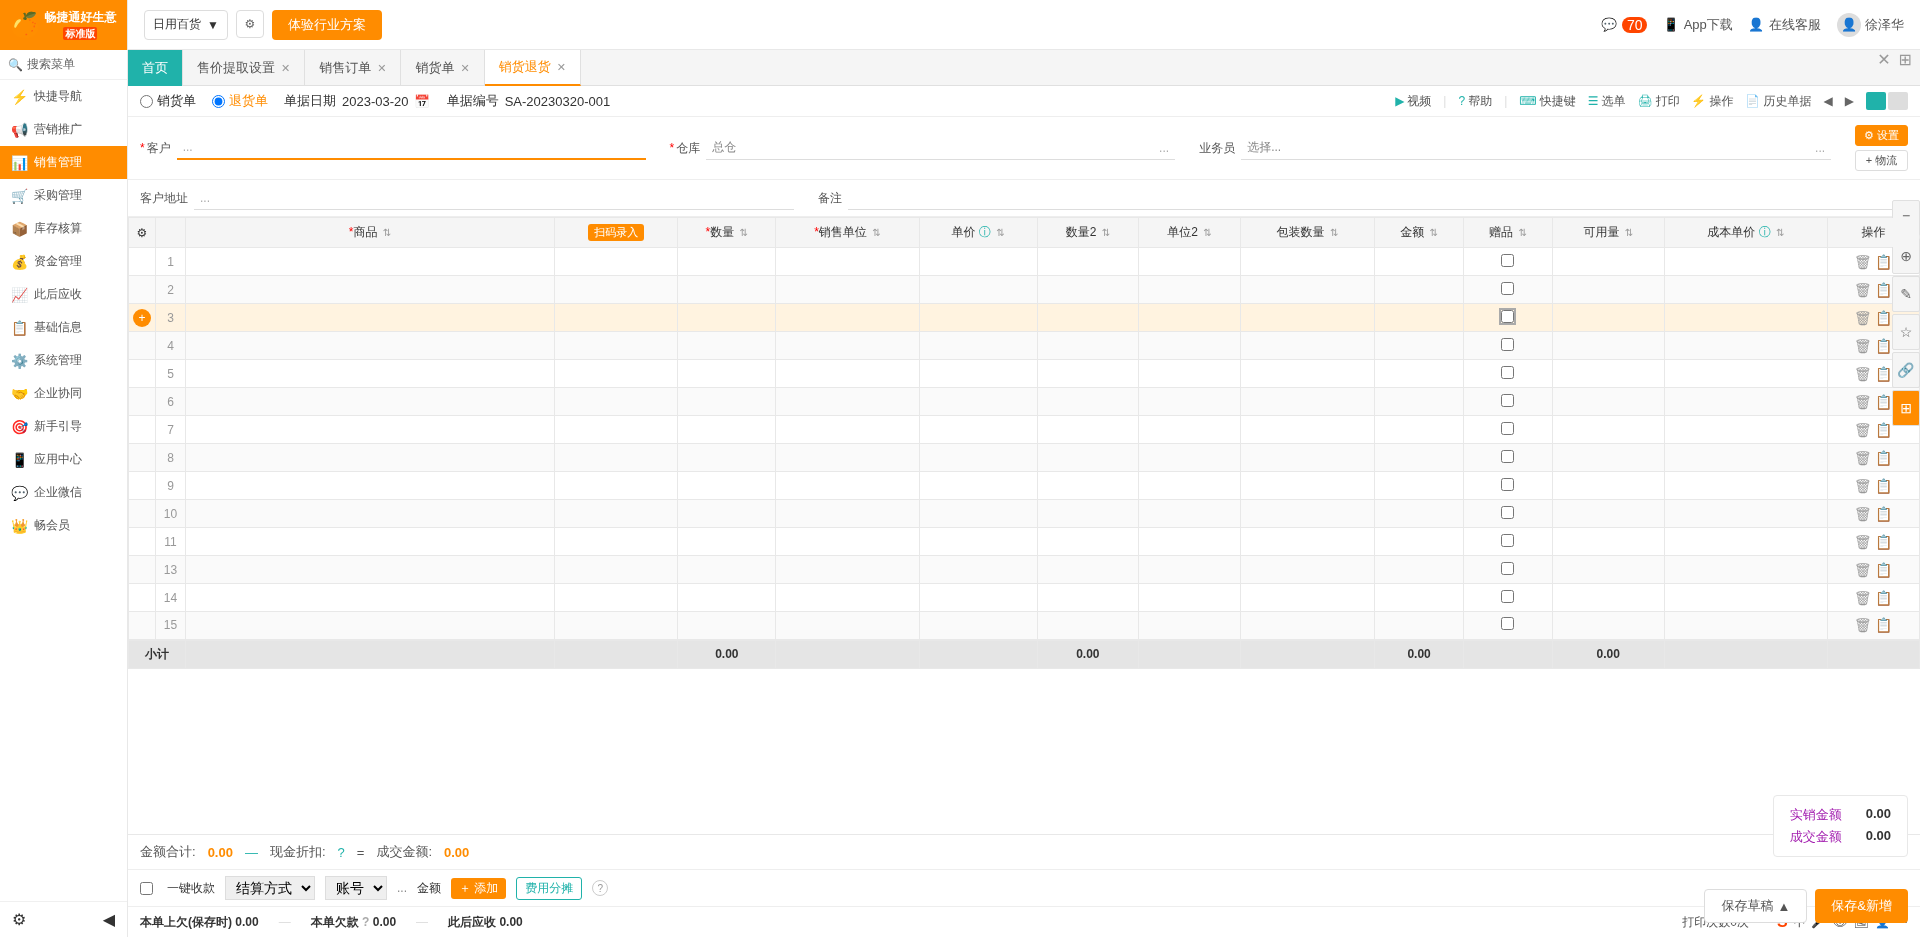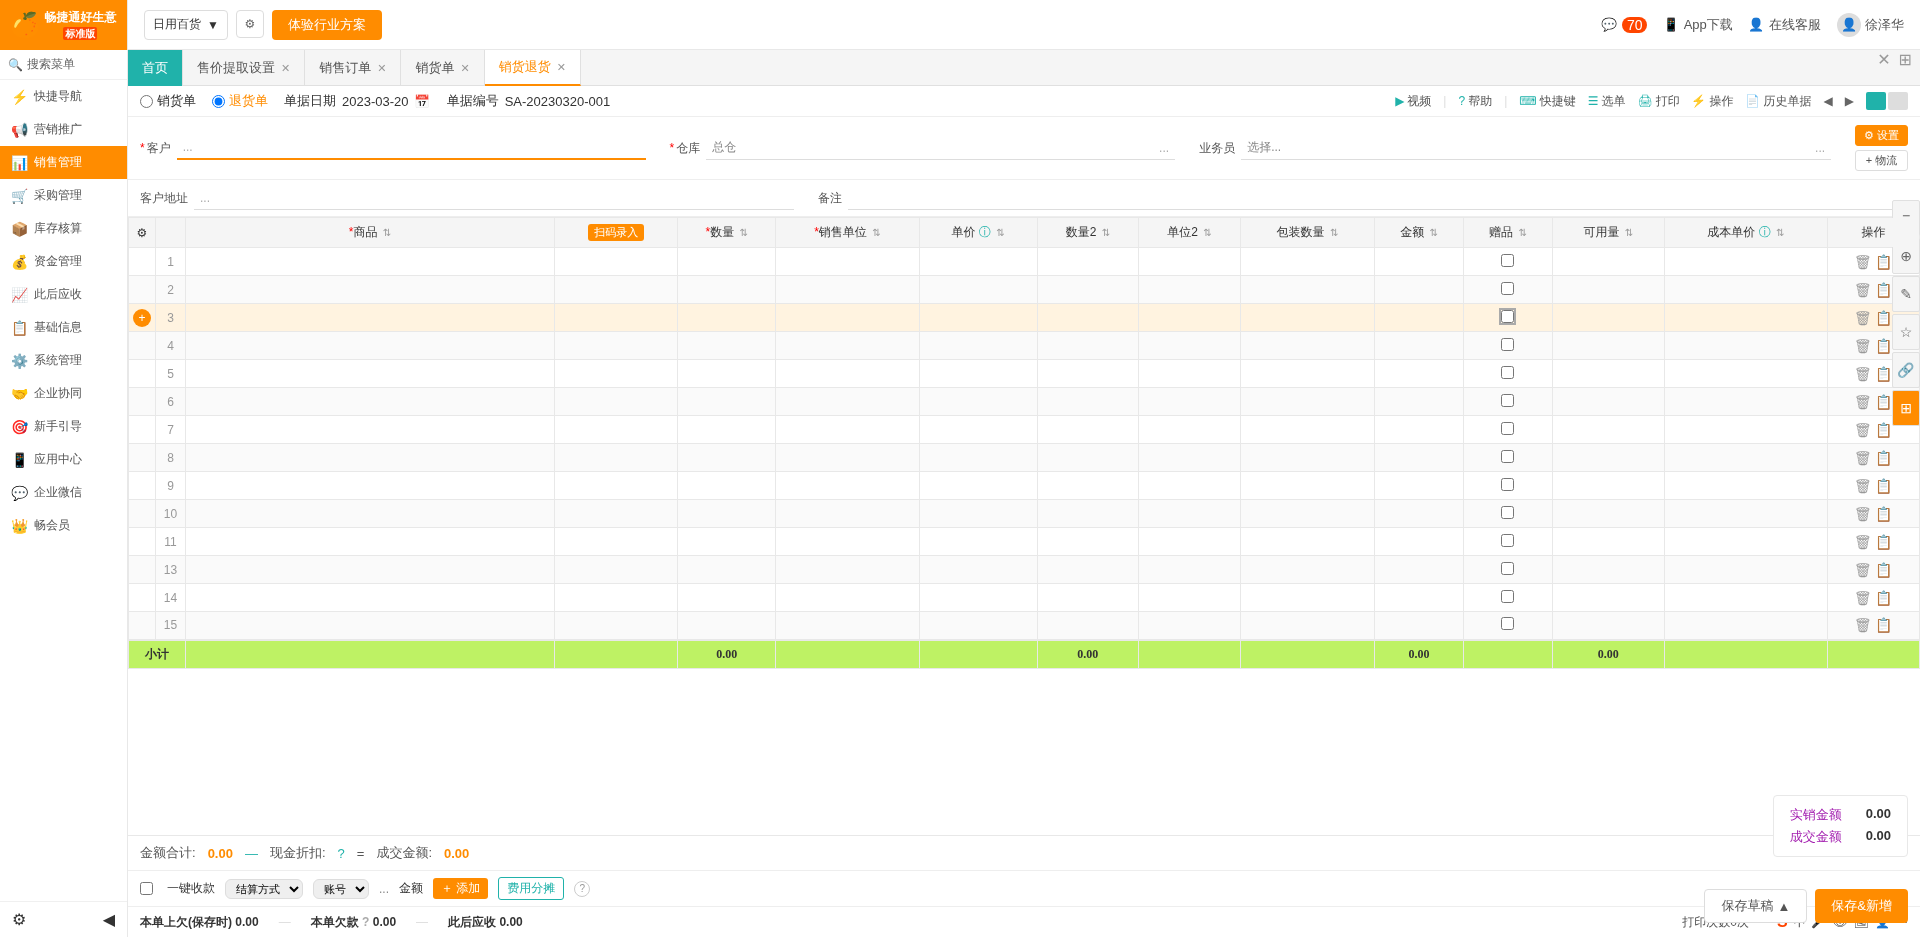--- a/index.html
+++ b/index.html
@@ -72,34 +72,34 @@
     .data-table th { background: #f5f5f5; border: 1px solid #e8e8e8; padding: 6px 4px; font-size: 12px; color: #333; font-weight: normal; text-align: center; position: sticky; top: 0; z-index: 2; white-space: nowrap; }
     .data-table td { border: 1px solid #e8e8e8; padding: 3px 4px; font-size: 12px; text-align: center; height: 28px; }
     .data-table tr:nth-child(even) { background: #fafafa; }
     .data-table tr.highlight-row { background: #fff3e0; }
     .row-num { color: #999; width: 30px; }
     .sort-icon { color: #999; font-size: 10px; margin-left: 2px; }
     .scan-btn { background: #ff8c00; color: #fff; border: none; border-radius: 3px; padding: 1px 6px; font-size: 11px; cursor: pointer; }
     .config-col { width: 26px; }
     
     
-    .table-footer { background: #bef264; border-top: 2px solid #e8e8e8; font-family: Liberation Serif, serif; }
+    .table-footer { background: #e5e5e5; border-top: 2px solid #e8e8e8; }
     .table-footer td { font-size: 12px; text-align: center; padding: 5px 4px; font-weight: bold; color: #333; }
     
     
     .bottom-summary { border-top: 1px solid #e8e8e8; padding: 8px 12px; display: flex; align-items: center; gap: 12px; font-size: 13px; background: #fff; flex-shrink: 0; }
     .amount-label { color: #555; }
     .amount-value { color: #ff8c00; font-weight: bold; }
     .minus-icon { color: #20b2aa; }
     .equals-icon { color: #555; }
     
     
     .payment-row { border-top: 1px solid #eee; padding: 6px 12px; display: flex; align-items: center; gap: 10px; font-size: 12px; background: #fff; flex-shrink: 0; }
     .pay-checkbox { margin-right: 4px; }
-    .pay-select { border: 1px solid #ddd; border-radius: 6px; padding: 2px 6px; font-size: 11px; }
+    .pay-select { border: 1px solid #ddd; border-radius: 0; padding: 2px 6px; font-size: 14px; }
     .add-btn { background: #ff8c00; color: #fff; border: none; border-radius: 3px; padding: 2px 8px; cursor: pointer; font-size: 12px; }
     .fee-btn { background: #fff; border: 1px solid #20b2aa; color: #20b2aa; border-radius: 3px; padding: 2px 8px; cursor: pointer; font-size: 12px; }
     
     
     .stat-row { border-top: 1px solid #eee; padding: 6px 12px; display: flex; align-items: center; gap: 20px; font-size: 12px; background: #fff; flex-shrink: 0; }
     .stat-item { color: #555; }
     .stat-item span { color: #333; font-weight: bold; }
     .print-info { color: #555; margin-left: auto; }
     .bottom-icons { display: flex; align-items: center; gap: 6px; }
     

